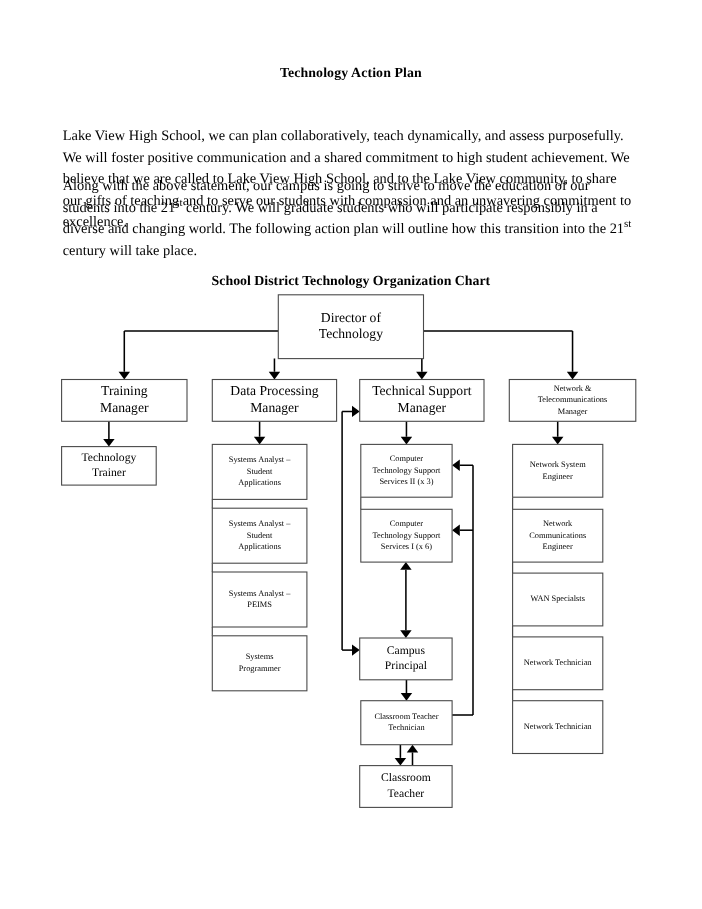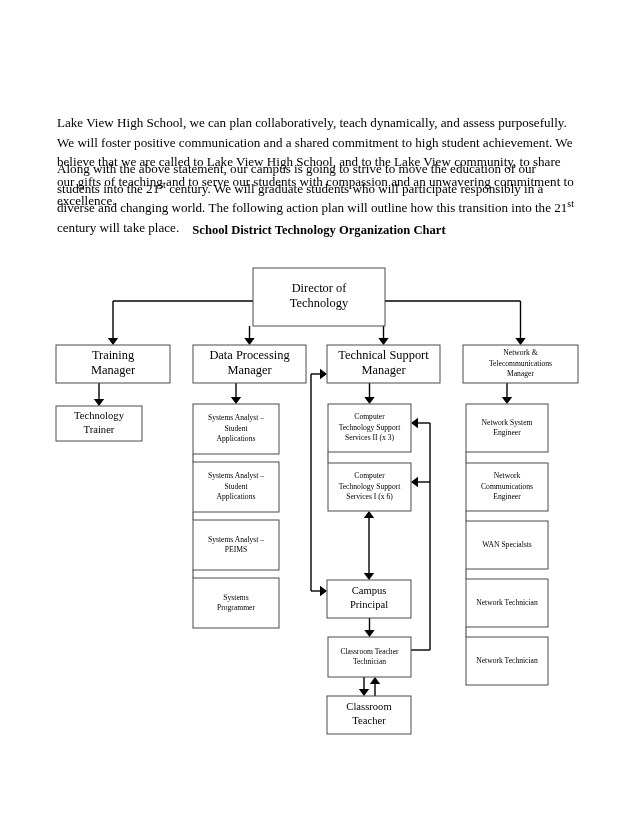--- a/index.html
+++ b/index.html
@@ -41,21 +41,21 @@
   }
   #para-1 { top: 81px; margin-top: 32px; }
   #para-2 { top: 159px; }
   .sup {
     font-size: 10px;
     vertical-align: super;
     line-height: 0;
   }
   .chart-title {
     position: absolute;
-    left: 0; top: 223px;
+    left: 0; top: 248px;
     width: 638px;
     text-align: center;
     font-size: 12.6px;
     font-weight: bold;
   }
   .orgchart {
     position: absolute;
     left: 0; top: 252px;
     width: 584px;
     height: 500px;
@@ -85,20 +85,21 @@
     stroke-width: 1.1;
     fill: none;
   }
   .arrowhead { fill: #000000; }
 </style>
 </head>
 <body>
 
 <div class="page">
 
+  <div class="doc-title">Technology Action Plan</div>
 
   <div class="para" id="para-1">Lake View High School, we can plan collaboratively, teach dynamically, and assess purposefully. We will foster positive communication and a shared commitment to high student achievement. We believe that we are called to Lake View High School, and to the Lake View community, to share our gifts of teaching and to serve our students with compassion and an unwavering commitment to excellence.</div>
   <div class="para" id="para-2">Along with the above statement, our campus is going to strive to move the education of our students into the 21<span class="sup">st</span> century.  We will graduate students who will participate responsibly in a diverse and changing world.  The following action plan will outline how this transition into the 21<span class="sup">st</span> century will take place.</div>
 
   <div class="chart-title">School District Technology Organization Chart</div>
 
   <div class="orgchart">
     <svg width="638" height="500" viewBox="0 0 638 500" xmlns="http://www.w3.org/2000/svg">
       <g id="edge-layer">
           <path d="M 113 49 L 253 49" class="connector"></path>

